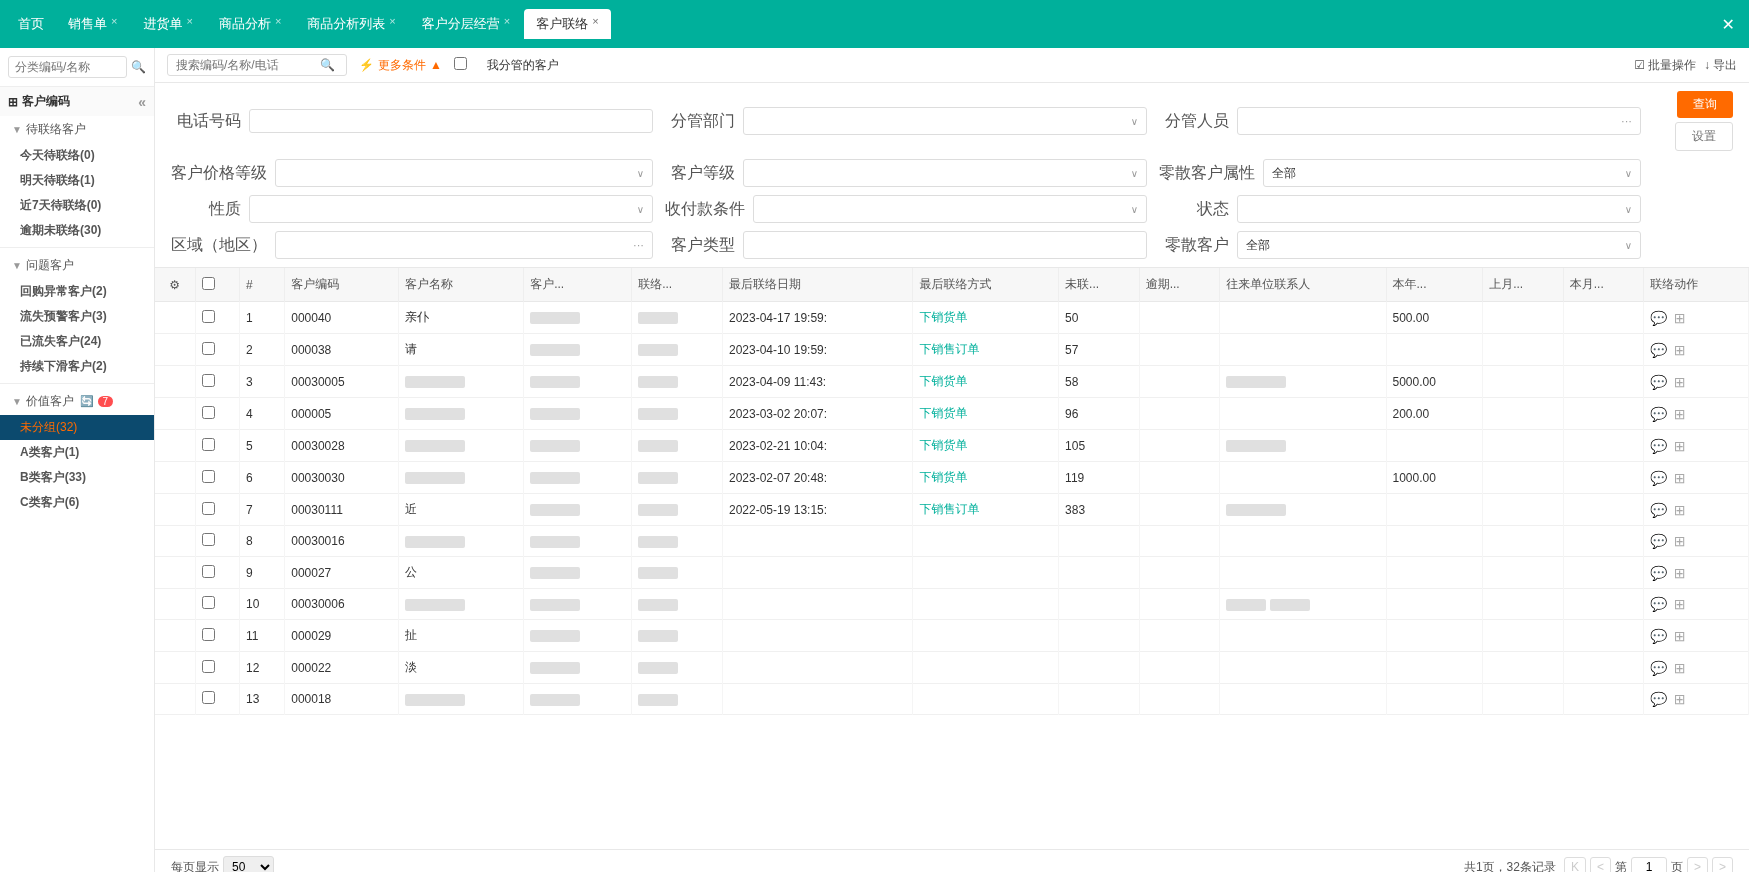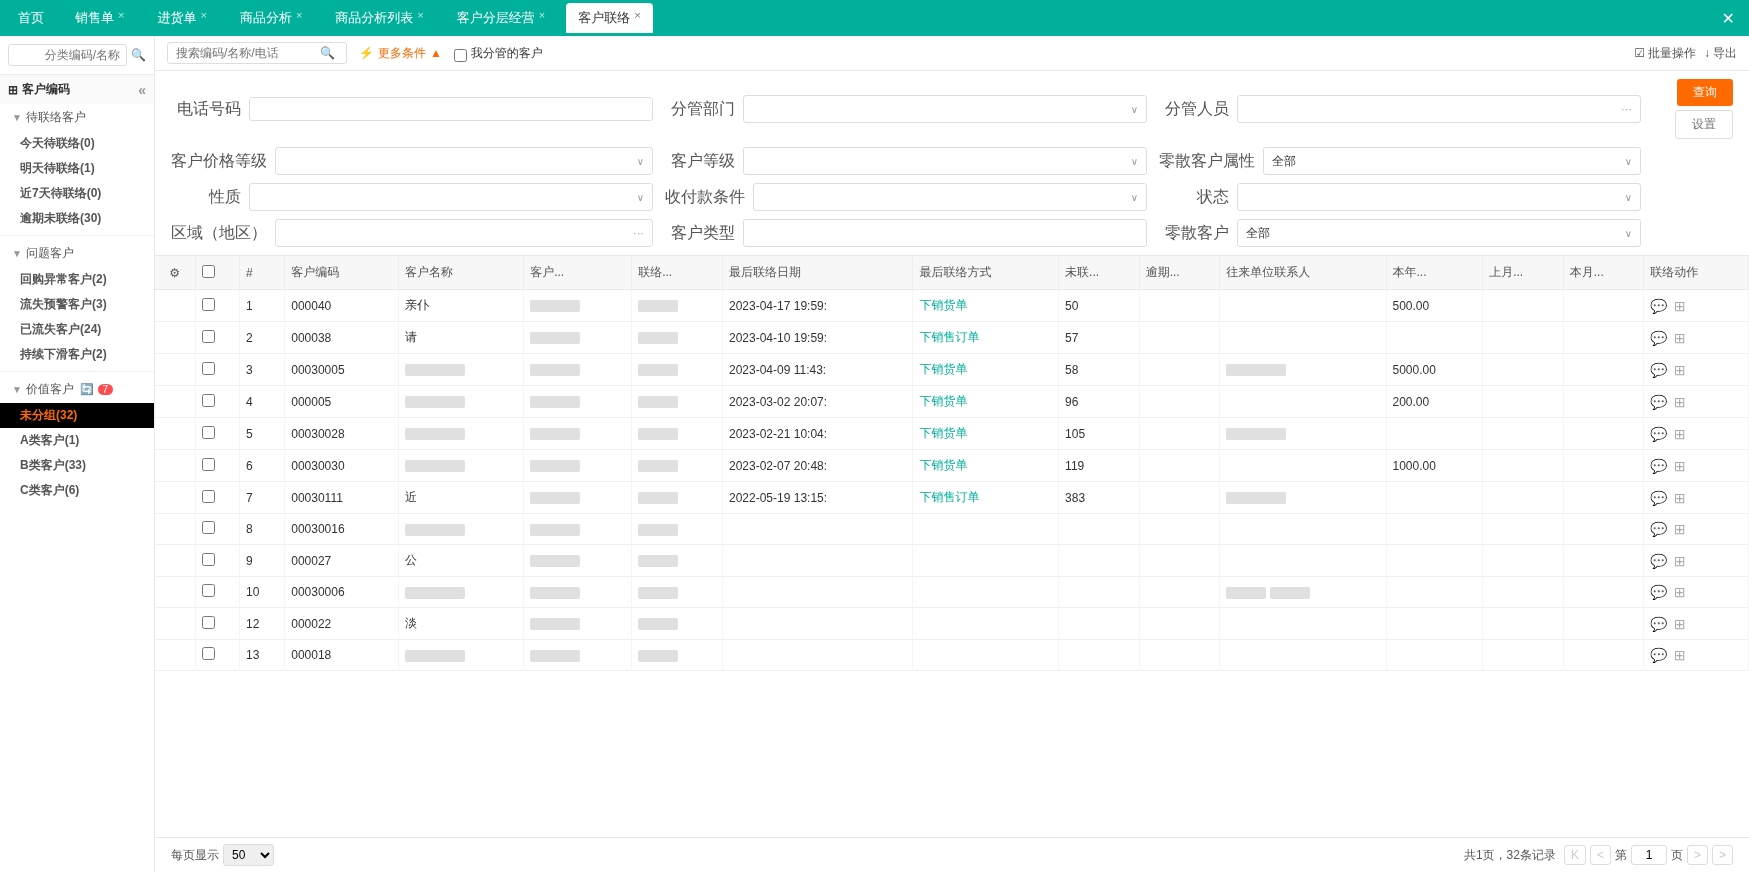--- a/index.html
+++ b/index.html
@@ -3,23 +3,23 @@
   <meta charset="utf-8">
   <style>
     * { box-sizing: border-box; margin: 0; padding: 0; }
     body { font-family: 'Microsoft YaHei', Arial, sans-serif; font-size: 12px; background: #f0f0f0; color: #333; }
 
     
     .top-nav {
       display: flex;
       align-items: center;
       background: #00b09b;
-      height: 36px;
+      height: 48px;
       padding: 0 8px;
-      gap: 9px;
+      gap: 2px;
     }
     .nav-tab {
       padding: 6px 12px;
       color: #fff;
       cursor: pointer;
       border-radius: 4px 4px 0 0;
       font-size: 13px;
       white-space: nowrap;
       display: flex;
       align-items: flex-start;
@@ -71,21 +71,20 @@
       border-bottom: 1px solid #eee;
       gap: 4px;
     }
     .sidebar-search input {
       border: 1px solid #ddd;
       border-radius: 3px;
       padding: 3px 6px;
       font-size: 12px;
       width: 100%;
       outline: none;
-      text-align: right;
     }
     .sidebar-section-header {
       display: flex;
       align-items: center;
       padding: 6px 8px;
       font-weight: bold;
       font-size: 12px;
       color: #333;
       background: #fafafa;
       gap: 4px;
@@ -108,23 +107,23 @@
     .sidebar-group-title .arrow { color: #999; font-size: 10px; }
     .sidebar-item {
       padding: 4px 8px 4px 20px;
       font-size: 12px;
       color: #555;
       cursor: pointer;
       white-space: nowrap;
       font-weight: bold;
     }
     .sidebar-item.active {
-      background: #000000;
+      background: #0c4a6e;
       color: #ff6a00;
-      font-weight: bold;
+      font-weight: normal;
     }
     .sidebar-divider { height: 1px; background: #eee; margin: 4px 0; }
 
     
     .content-area {
       flex: 1;
       display: flex;
       flex-direction: column;
       overflow: hidden;
     }
@@ -156,22 +155,22 @@
     .more-conditions {
       display: flex;
       align-items: center;
       gap: 4px;
       color: #ff6a00;
       cursor: pointer;
       font-size: 12px;
     }
     .my-customers-check {
       display: flex;
-      align-items: flex-end;
-      gap: 4px;
+      align-items: flex-start;
+      gap: 20px;
       font-size: 12px;
     }
     .filter-spacer { flex: 1; }
     .filter-actions {
       display: flex;
       align-items: center;
       gap: 8px;
     }
     .btn-link {
       color: #555;
@@ -834,20 +833,43 @@
     <td>
       <div class="action-icons">
         <span class="action-icon">💬</span>
         <span class="action-icon">⊞</span>
       </div>
     </td>
   </tr>
             <tr>
     <td></td>
     <td><input type="checkbox" style=""></td>
+    <td>11</td>
+    <td>000029</td>
+    <td>扯</td>
+    <td><span class="blurred-text" style="width:50px;"></span></td>
+    <td><span class="blurred-text" style="width:40px;"></span></td>
+    <td></td>
+    <td></td>
+    <td></td>
+    <td></td>
+    <td></td>
+    <td></td>
+    <td></td>
+    <td></td>
+    <td>
+      <div class="action-icons">
+        <span class="action-icon">💬</span>
+        <span class="action-icon">⊞</span>
+      </div>
+    </td>
+  </tr>
+            <tr>
+    <td></td>
+    <td><input type="checkbox" style=""></td>
     <td>12</td>
     <td>000022</td>
     <td>淡</td>
     <td><span class="blurred-text" style="width:50px;"></span></td>
     <td><span class="blurred-text" style="width:40px;"></span></td>
     <td></td>
     <td></td>
     <td></td>
     <td></td>
     <td></td>

